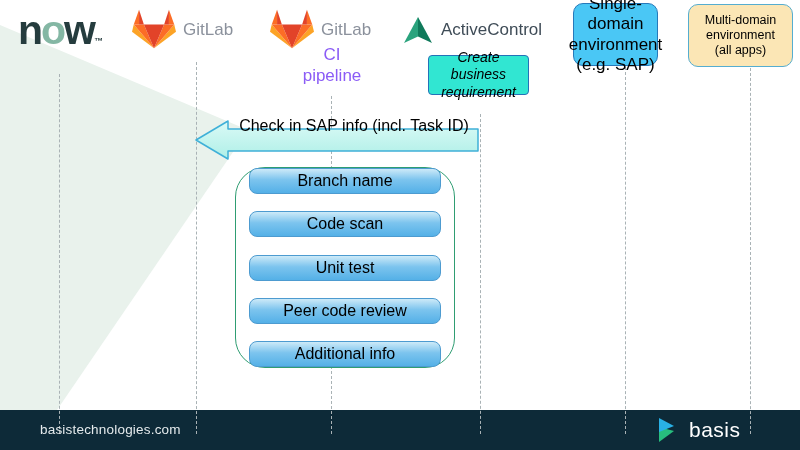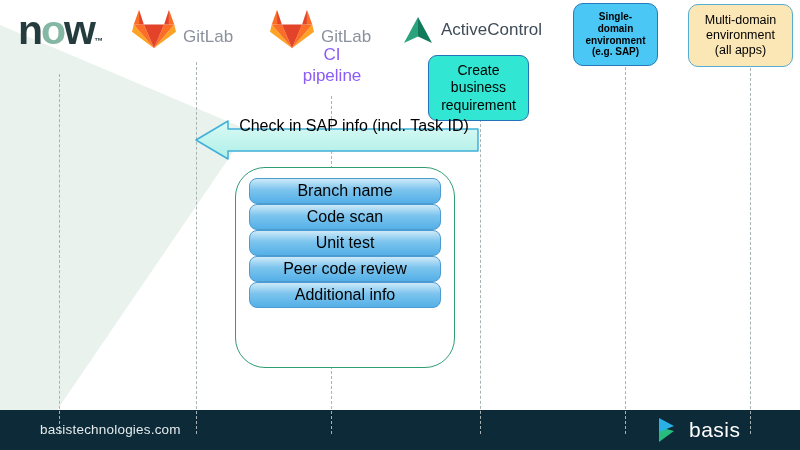--- a/index.html
+++ b/index.html
@@ -12,44 +12,44 @@
   .wedge{left:0;top:0;z-index:0;}
 
   
   .lane{width:0;border-left:1px dashed #a9b2b5;z-index:1;}
 
   
   .sn-logo{left:18px;top:10px;z-index:2;font-weight:bold;font-size:41px;letter-spacing:-2px;
            color:#253c3e;line-height:1;}
   .sn-o{color:#84b7a4;}
   .sn-tm{font-size:9px;letter-spacing:0;vertical-align:baseline;}
-  .gitlab-label{font-size:17px;color:#8b919c;z-index:2;margin-top:7px;}
+  .gitlab-label{font-size:17px;color:#8b919c;z-index:2;}
   .ac-label{font-size:17px;font-weight:500;color:#3f4c57;z-index:2;}
   .ci-label{left:287px;top:44px;width:90px;text-align:center;font-size:17px;color:#8b5cf6;
             line-height:1.25;white-space:pre-line;z-index:2;}
 
   
   .dbox{box-sizing:border-box;border-radius:10px;display:flex;align-items:center;justify-content:center;
         text-align:center;white-space:pre-line;color:#000;z-index:2;}
   .single-box{left:573px;top:3px;width:85px;height:63px;background:#4ac7f5;border:1.5px solid #2779ba;
-              font-size:10px;line-height:1.18;font-weight:bold;}
+              font-size:17px;line-height:1.18;}
   .multi-box{left:688px;top:4px;width:105px;height:63px;background:#fbe6b5;border:1.5px solid #55add0;
              font-size:12.5px;line-height:1.18;text-align:center;}
-  .create-box{left:428px;top:55px;width:101px;height:66px;background:#31e6d2;border:1.5px solid #2472b8;
-              border-radius:9px;font-size:14px;line-height:1.22;}
+  .create-box{left:428px;top:55px;width:101px;height:40px;background:#31e6d2;border:1.5px solid #2472b8;
+              border-radius:4px;font-size:14px;line-height:1.22;font-style:italic;}
 
   
   .arrow-svg{left:194px;top:118px;z-index:2;}
   .arrow-label{left:232px;top:112px;width:244px;height:28px;line-height:28px;text-align:center;
                font-size:16px;color:#000;z-index:3;}
 
   
   .pipe-container{left:235px;top:167px;width:220px;height:201px;box-sizing:border-box;
                   background:#ffffff;border:1.5px solid #2f9d72;border-radius:30px;z-index:2;
-                  display:flex;flex-direction:column;padding:10px 13px;}
+                  display:flex;flex-direction:column;justify-content:space-between;padding:0 13px;}
   .step-btn{height:26px;box-sizing:border-box;border:1px solid #4d9bd0;border-radius:8px;
             background:linear-gradient(180deg,#cdeaf8 0%,#7cc4ee 45%,#54b0e7 100%);
             display:flex;align-items:center;justify-content:center;
             font-size:16px;color:#000;}
 
   
   .footer{left:0;top:410px;width:800px;height:40px;background:#0d2a38;z-index:0;}
   .footer-url{left:40px;top:410px;height:40px;line-height:40px;font-size:13.5px;color:#e4eaec;
               letter-spacing:.2px;z-index:2;}
   .basis-logo{left:658px;top:410px;height:40px;display:flex;align-items:center;gap:9px;z-index:2;}

